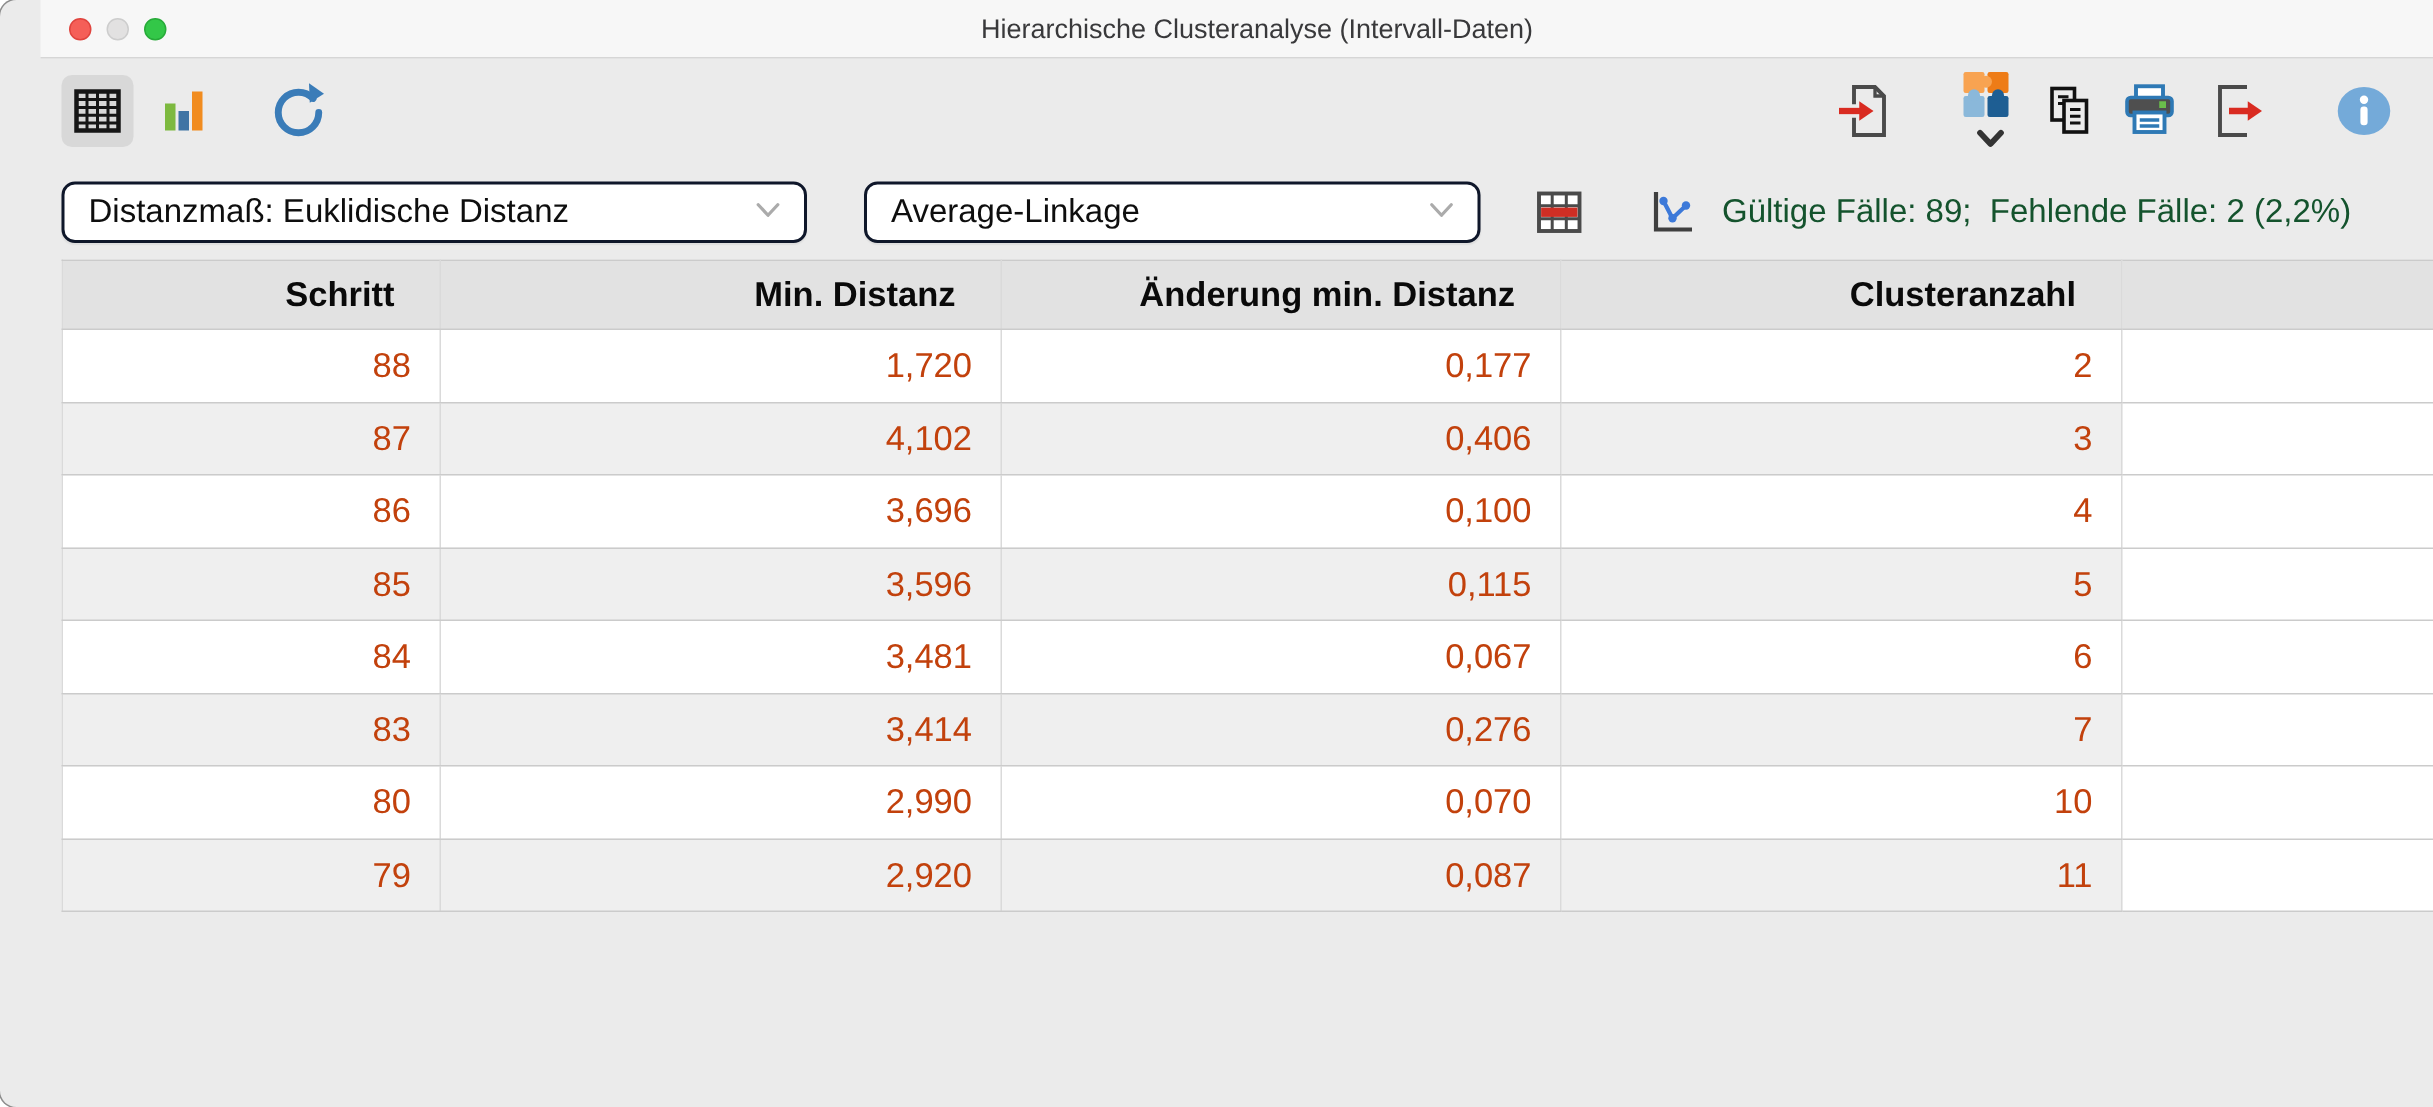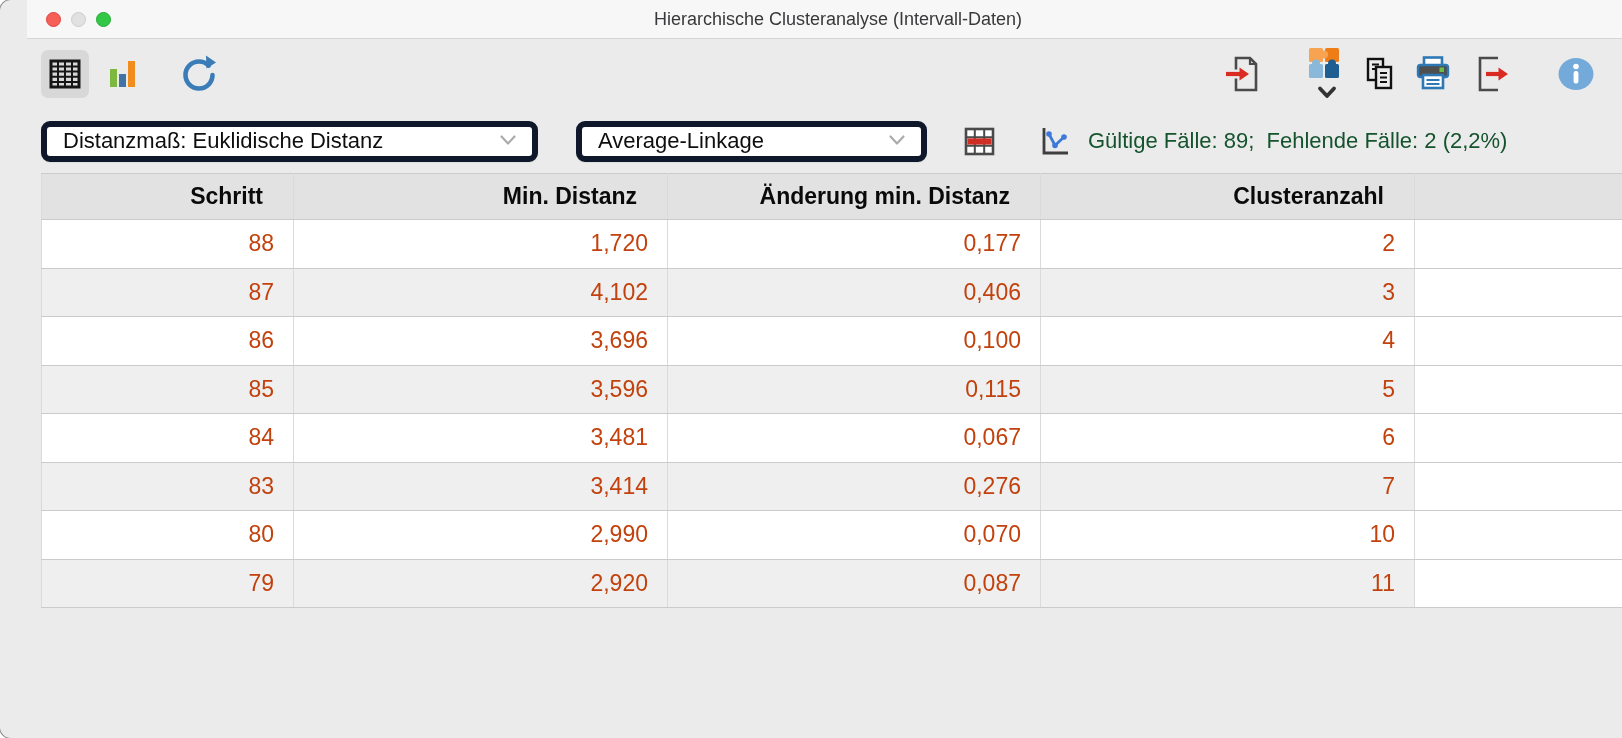--- a/index.html
+++ b/index.html
@@ -19,26 +19,26 @@
   .toolbar{height:70px;display:flex;align-items:center;padding:0 54px 0 14px;}
   .tbtn{border:none;background:transparent;padding:0;display:grid;place-items:center;cursor:default;}
   .tbtn.selected{width:48px;height:48px;border-radius:7px;background:#d8d8d8;}
   .tb-left{display:flex;align-items:center;}
   .tb-right{margin-left:auto;display:flex;align-items:center;}
   .mr12{margin-right:12px}.mr30{margin-right:30px}.mr44{margin-right:44px}
   .mr14{margin-right:14px}.mr20{margin-right:20px}.mr46{margin-right:46px}
   
   .controls{height:64px;display:flex;align-items:center;padding:0 14px;}
   .select{
-    height:41px;background:#fff;border:6px solid #0f172a;border-radius:9px;box-sizing:border-box;
+    height:41px;background:#fff;border:2px solid #0f172a;border-radius:9px;box-sizing:border-box;
     display:flex;align-items:center;justify-content:space-between;padding:0 14px 0 16px;
     font-size:22px;color:#0e0e0e;box-shadow:0 1px 1px rgba(0,0,0,.06);cursor:default;text-align:right;
   }
   .select-distance{width:497px;margin-right:38px;}
-  .select-linkage{width:351px;margin-right:37px;}
+  .select-linkage{width:411px;margin-right:37px;}
   .mini-icon{display:grid;place-items:center;}
   .stats{font-size:22px;color:#14532d;white-space:pre;margin-left:16px;}
   
   .table-wrap{margin:0 14px;}
   table{width:1594px;table-layout:fixed;border-collapse:collapse;background:#fff;}
   th,td{box-sizing:border-box;border:1.5px solid #cbcbcb;border-left-color:#dadada;border-right-color:#dadada;}
   th{
     height:46px;background:#e2e2e2;font-size:23px;font-weight:bold;color:#0a0a0a;
     text-align:right;padding:0 30px 0 6px;vertical-align:middle;
   }

